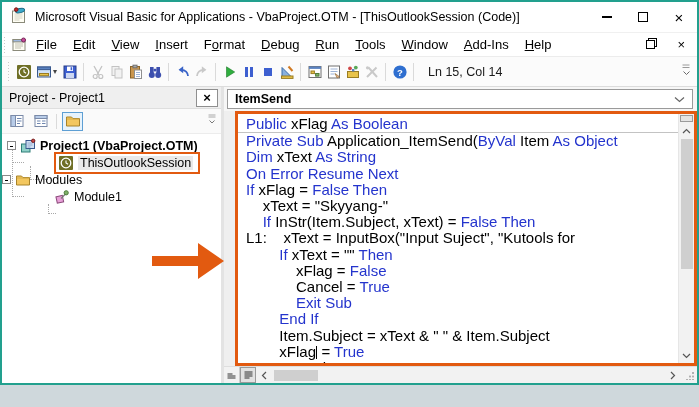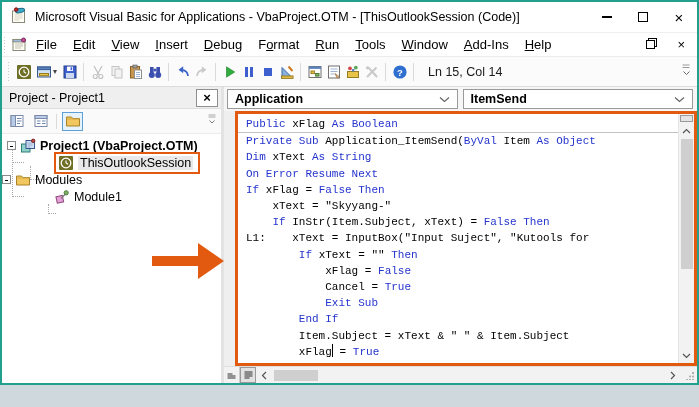--- a/index.html
+++ b/index.html
@@ -61,21 +61,21 @@
   
   .arrow-annot{position:absolute;left:150px;top:240px;width:73px;height:38px;z-index:6;pointer-events:none;}
   
   .code-window{flex:1;display:flex;flex-direction:column;min-width:0;background:#f6f6f6;}
   .combo-row{height:24px;display:flex;gap:5px;padding:2px 4px 2px 3px;flex:0 0 auto;}
   .combo{flex:1;background:#fff;border:1px solid #9a9a9a;display:flex;align-items:center;padding:0 7px;font-size:12.5px;font-weight:bold;min-width:0;}
   .combo svg{margin-left:auto;flex:0 0 auto;}
   .code-region{flex:1;display:flex;min-height:0;}
   .margin-bar{width:11px;background:#efefef;flex:0 0 auto;}
   .orange-box{flex:1;border:3px solid #e25a10;background:#fff;display:flex;min-width:0;}
-  .code-pane{flex:1;overflow:hidden;padding:2px 0 0 8px;font-family:Liberation Mono, monospace;font-size:11px;line-height:16.2px;white-space:pre;color:#000;}
+  .code-pane{flex:1;overflow:hidden;padding:2px 0 0 8px;font-family:Liberation Sans, sans-serif;font-size:15px;line-height:16.2px;white-space:pre;color:#000;}
   .cl .k{color:#2434cd;}
   .caret{display:inline-block;width:1.2px;height:13px;background:#000;vertical-align:-2px;}
   .proc-sep{border-top:1px solid #c3c3c3;margin-left:-8px;}
   .vscroll{width:16px;flex:0 0 auto;background:#f2f2f2;border-left:1px solid #e6e6e6;display:flex;flex-direction:column;align-items:center;}
   .split-handle{width:13px;height:7px;background:#e4e4e4;border:1px solid #9a9a9a;margin:1px 0 2px;}
   .sarrow{height:14px;display:flex;align-items:center;justify-content:center;width:100%;}
   .vthumb{width:12px;height:130px;background:#cfcfcf;margin-top:1px;}
   .vspacer{flex:1;}
   .bottom-row{height:17px;display:flex;align-items:stretch;background:#f2f2f2;border-top:1px solid #dedede;flex:0 0 auto;}
   .vbtn{width:16px;display:flex;align-items:center;justify-content:center;border-right:1px solid #cccccc;background:#f2f2f2;}
@@ -129,22 +129,22 @@
           <rect x="2" y="2.5" width="12" height="2.4" fill="#9db7e0" stroke="#8a8a7a"></rect>
           <path d="M4 7h8M4 9h8M4 11h6" stroke="#b8b8a8" stroke-width="0.9"></path>
           <circle cx="12.5" cy="3" r="2" fill="#c84a9a" stroke="#7a2a5a"></circle>
         </svg>
     </span>
     <span id="menu-items" style="display: inline-flex;">
         <span class="menu-item"><u>F</u>ile</span>
         <span class="menu-item"><u>E</u>dit</span>
         <span class="menu-item"><u>V</u>iew</span>
         <span class="menu-item"><u>I</u>nsert</span>
+        <span class="menu-item">F<u>o</u>rmat</span>
         <span class="menu-item"><u>D</u>ebug</span>
-        <span class="menu-item">F<u>o</u>rmat</span>
         <span class="menu-item"><u>R</u>un</span>
         <span class="menu-item"><u>T</u>ools</span>
         <span class="menu-item"><u>W</u>indow</span>
         <span class="menu-item"><u>A</u>dd-Ins</span>
         <span class="menu-item"><u>H</u>elp</span>
       </span>
     <span class="mdictrls">
       <span><span class="i-mdimin"></span></span>
       <span><span class="i-restore"></span></span>
       <span class="i-mdiclose">×</span>
@@ -421,26 +421,20 @@
                 <circle cx="12.2" cy="3.8" r="2.1" fill="#7fb069" stroke="#4e7a3a"></circle>
               </svg>
           </span>
           <span>Module1</span>
         </div>
       </div>
     </div>
 
     <div class="code-window">
       <div class="combo-row">
-        <div class="combo">
-          <span>Application</span>
-          <svg width="11" height="7" viewBox="0 0 11 7">
-              <path d="M1 1.5l4.5 4 4.5-4" fill="none" stroke="#666" stroke-width="1.2"></path>
-            </svg>
-        </div>
         <div class="combo">
           <span>ItemSend</span>
           <svg width="11" height="7" viewBox="0 0 11 7">
               <path d="M1 1.5l4.5 4 4.5-4" fill="none" stroke="#666" stroke-width="1.2"></path>
             </svg>
         </div>
       </div>
       <div class="code-region">
         <div class="margin-bar"></div>
         <div class="orange-box">

